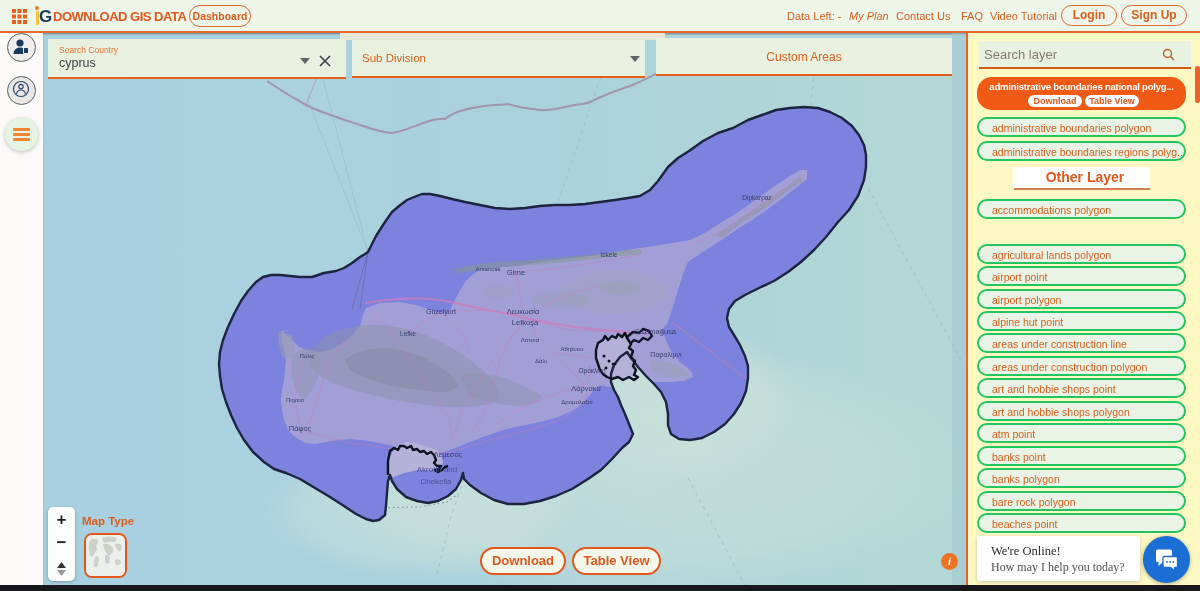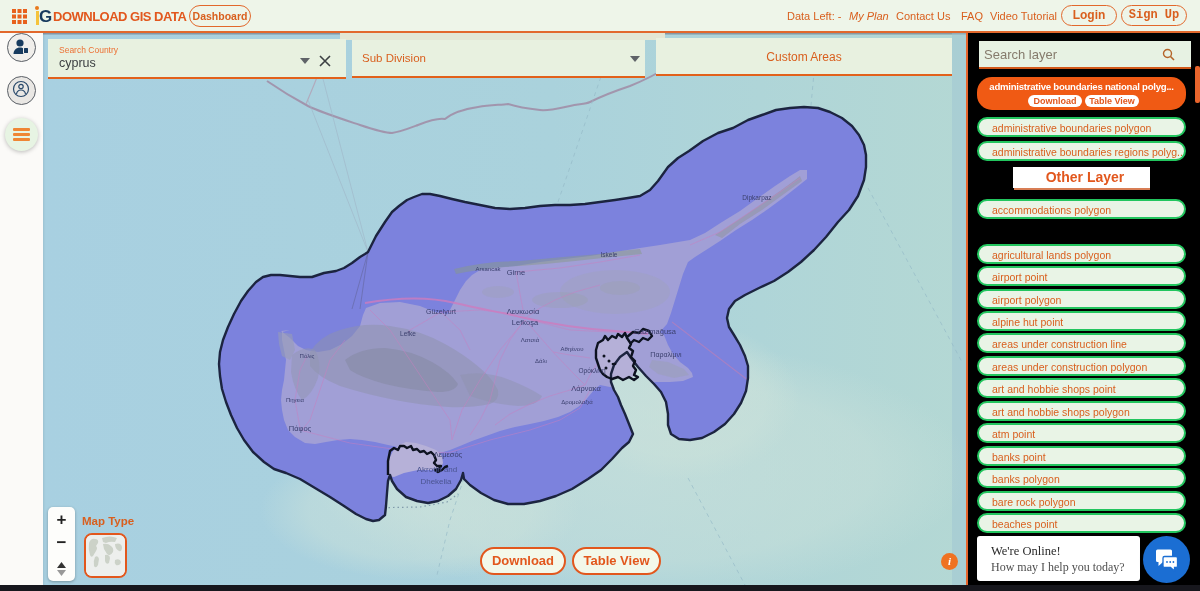--- a/index.html
+++ b/index.html
@@ -11,21 +11,21 @@
   #header { position:absolute; left:0; top:0; width:1200px; height:33px; background:#eef5e9; border-bottom:2px solid #e2682c; z-index:30; }
   .pill { border:1.5px solid #e2682c; border-radius:14px; color:#d95f1e; text-align:center; }
   
   #sidebar { position:absolute; left:0; top:33px; width:43px; height:552px; background:#fbfaf8; z-index:25; box-shadow:1px 0 2px rgba(0,0,0,0.08); }
   .circ { position:absolute; border-radius:50%; }
   
   #map { position:absolute; left:43px; top:33px; width:923px; height:552px; z-index:5; }
   
   .mapbox { position:absolute; background:#e8f1e0; border-bottom:2.5px solid #e2611b; z-index:20; }
   
-  #panel { position:absolute; left:966px; top:33px; width:234px; height:552px; background:#000000; border-left:2px solid #e8642c; z-index:20; }
+  #panel { position:absolute; left:966px; top:33px; width:234px; height:552px; background:#fef9c3; border-left:2px solid #e8642c; z-index:20; }
   .lpill { position:absolute; left:9px; width:209px; height:20px; border:2px solid #22c55e; border-radius:11px; background:#e9f4e6; color:#d95f1e; font-size:10.5px; line-height:18px; padding-left:13px; white-space:nowrap; overflow:hidden; }
   
   #bottombar { position:absolute; left:0; top:585px; width:1200px; height:6px; background:#17171d; z-index:60; }
 </style>
 </head>
 <body>
 <div id="page">
 
   <div id="map">
   <svg width="923" height="552" viewBox="43 33 923 552">
@@ -177,21 +177,21 @@
       <div class="abs" style="left:5px;top:1px;font-size:17px;font-weight:bold;color:#173a5e;">G</div>
     </div>
     <div class="abs orange" style="left:53px;top:9px;font-size:13px;font-weight:bold;letter-spacing:-0.5px;color:#e2571d;">DOWNLOAD GIS DATA</div>
     <div class="pill abs" style="left:189px;top:5px;width:62px;height:22px;font-size:10.5px;font-weight:bold;line-height:20px;text-align:center;">Dashboard</div>
     <div class="abs orange" style="left:787px;top:10px;font-size:11px;">Data Left: -</div>
     <div class="abs orange" style="left:849px;top:10px;font-size:11px;font-style:italic;">My Plan</div>
     <div class="abs orange" style="left:896px;top:10px;font-size:11px;">Contact Us</div>
     <div class="abs orange" style="left:961px;top:10px;font-size:11px;">FAQ</div>
     <div class="abs orange" style="left:990px;top:10px;font-size:11px;">Video Tutorial</div>
     <div class="pill abs" style="left:1061px;top:5px;width:56px;height:21px;font-size:12px;font-weight:bold;line-height:19px;">Login</div>
-    <div class="pill abs" style="left:1121px;top:5px;width:66px;height:21px;font-size:12px;font-weight:bold;line-height:19px;font-family:Liberation Mono, monospace;">Sign Up</div>
+    <div class="pill abs" style="left:1121px;top:5px;width:66px;height:21px;font-size:12px;font-weight:bold;line-height:19px;">Sign Up</div>
   </div>
 
   <div id="sidebar">
     <div class="circ" style="left:7px;top:0px;width:29px;height:29px;border:1.5px solid #5a5f66;background:#f0eeeb;">
       <svg width="26" height="26" viewBox="0 0 26 26" style="position:absolute;left:0;top:0">
         <circle cx="12" cy="9" r="3.6" fill="#173a5e"></circle>
         <path d="M5.5 20 c0-4 3-6.5 6.5-6.5 c3.5 0 6.5 2.5 6.5 6.5 z" fill="#173a5e"></path>
         <rect x="15" y="13" width="6" height="7" rx="1" fill="#f0eeeb"></rect>
         <rect x="16" y="14" width="4" height="5" rx="0.5" fill="#173a5e"></rect>
       </svg>

